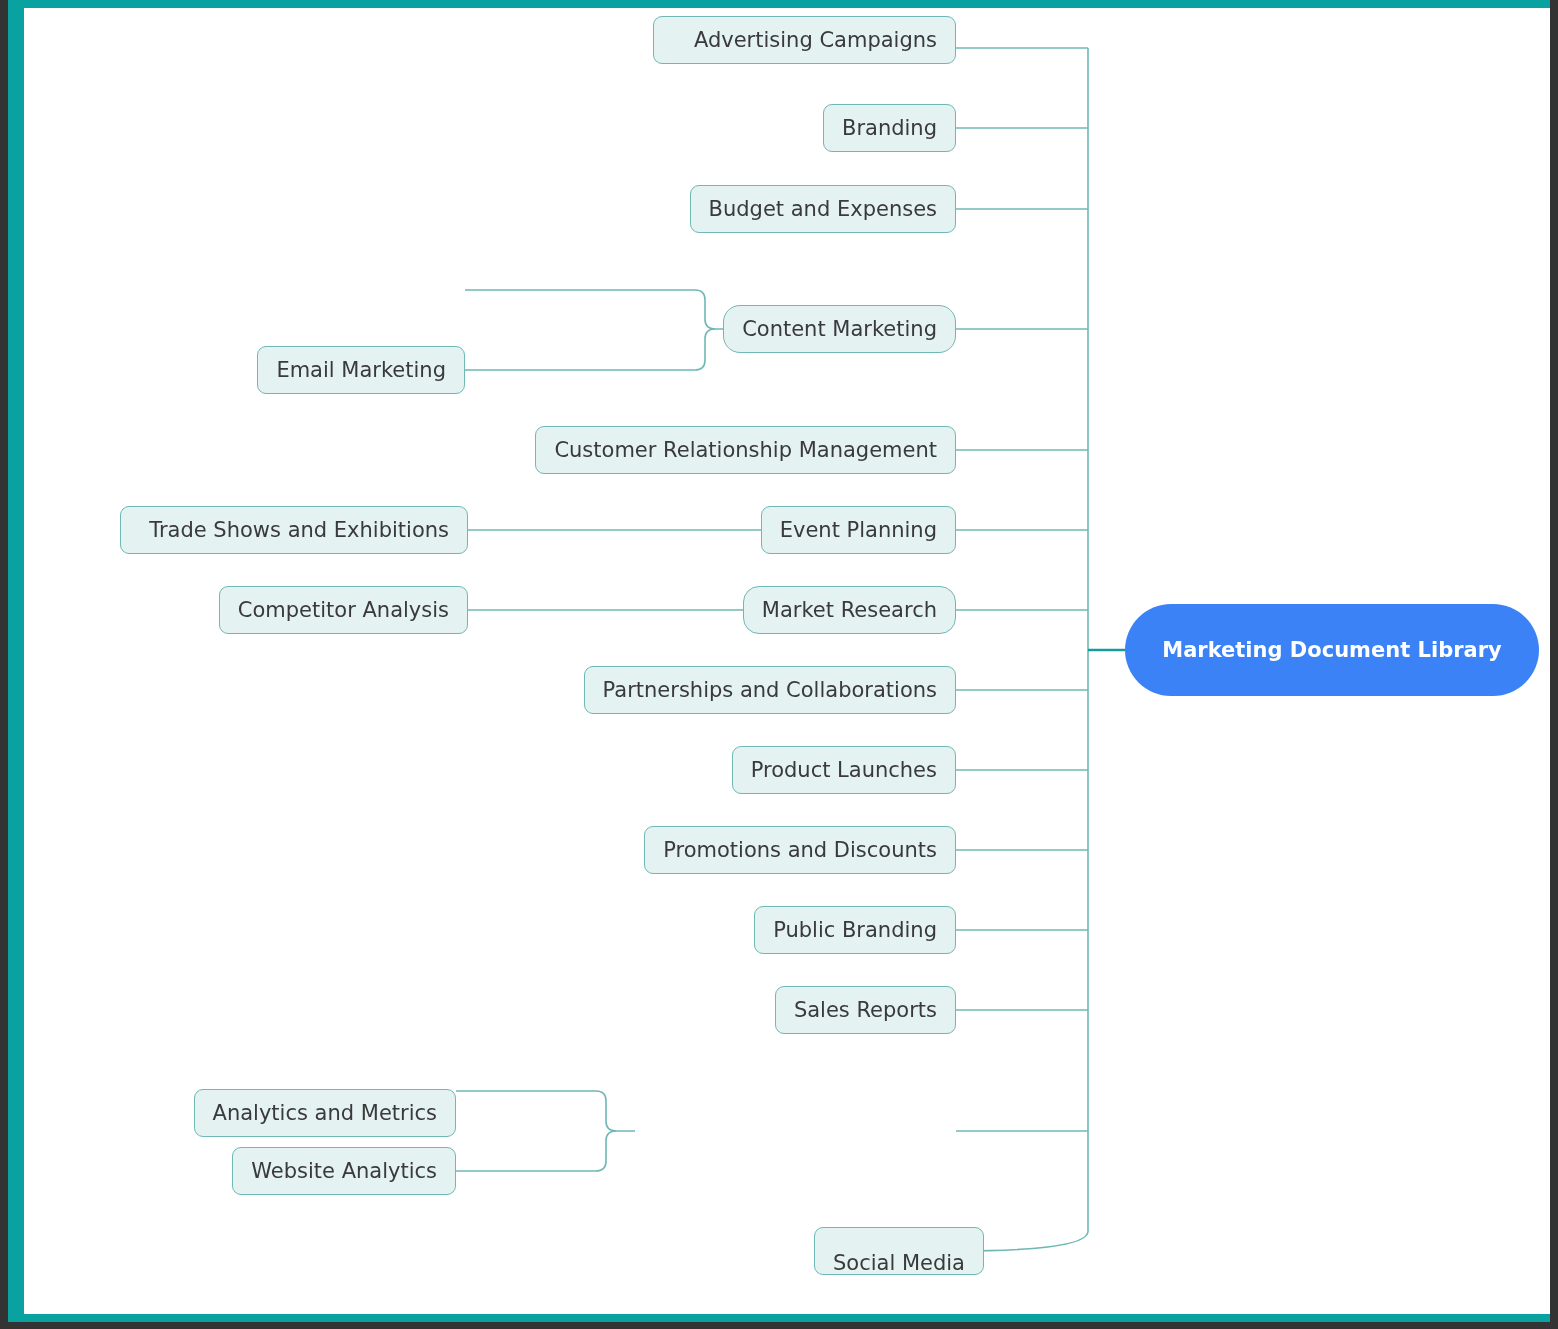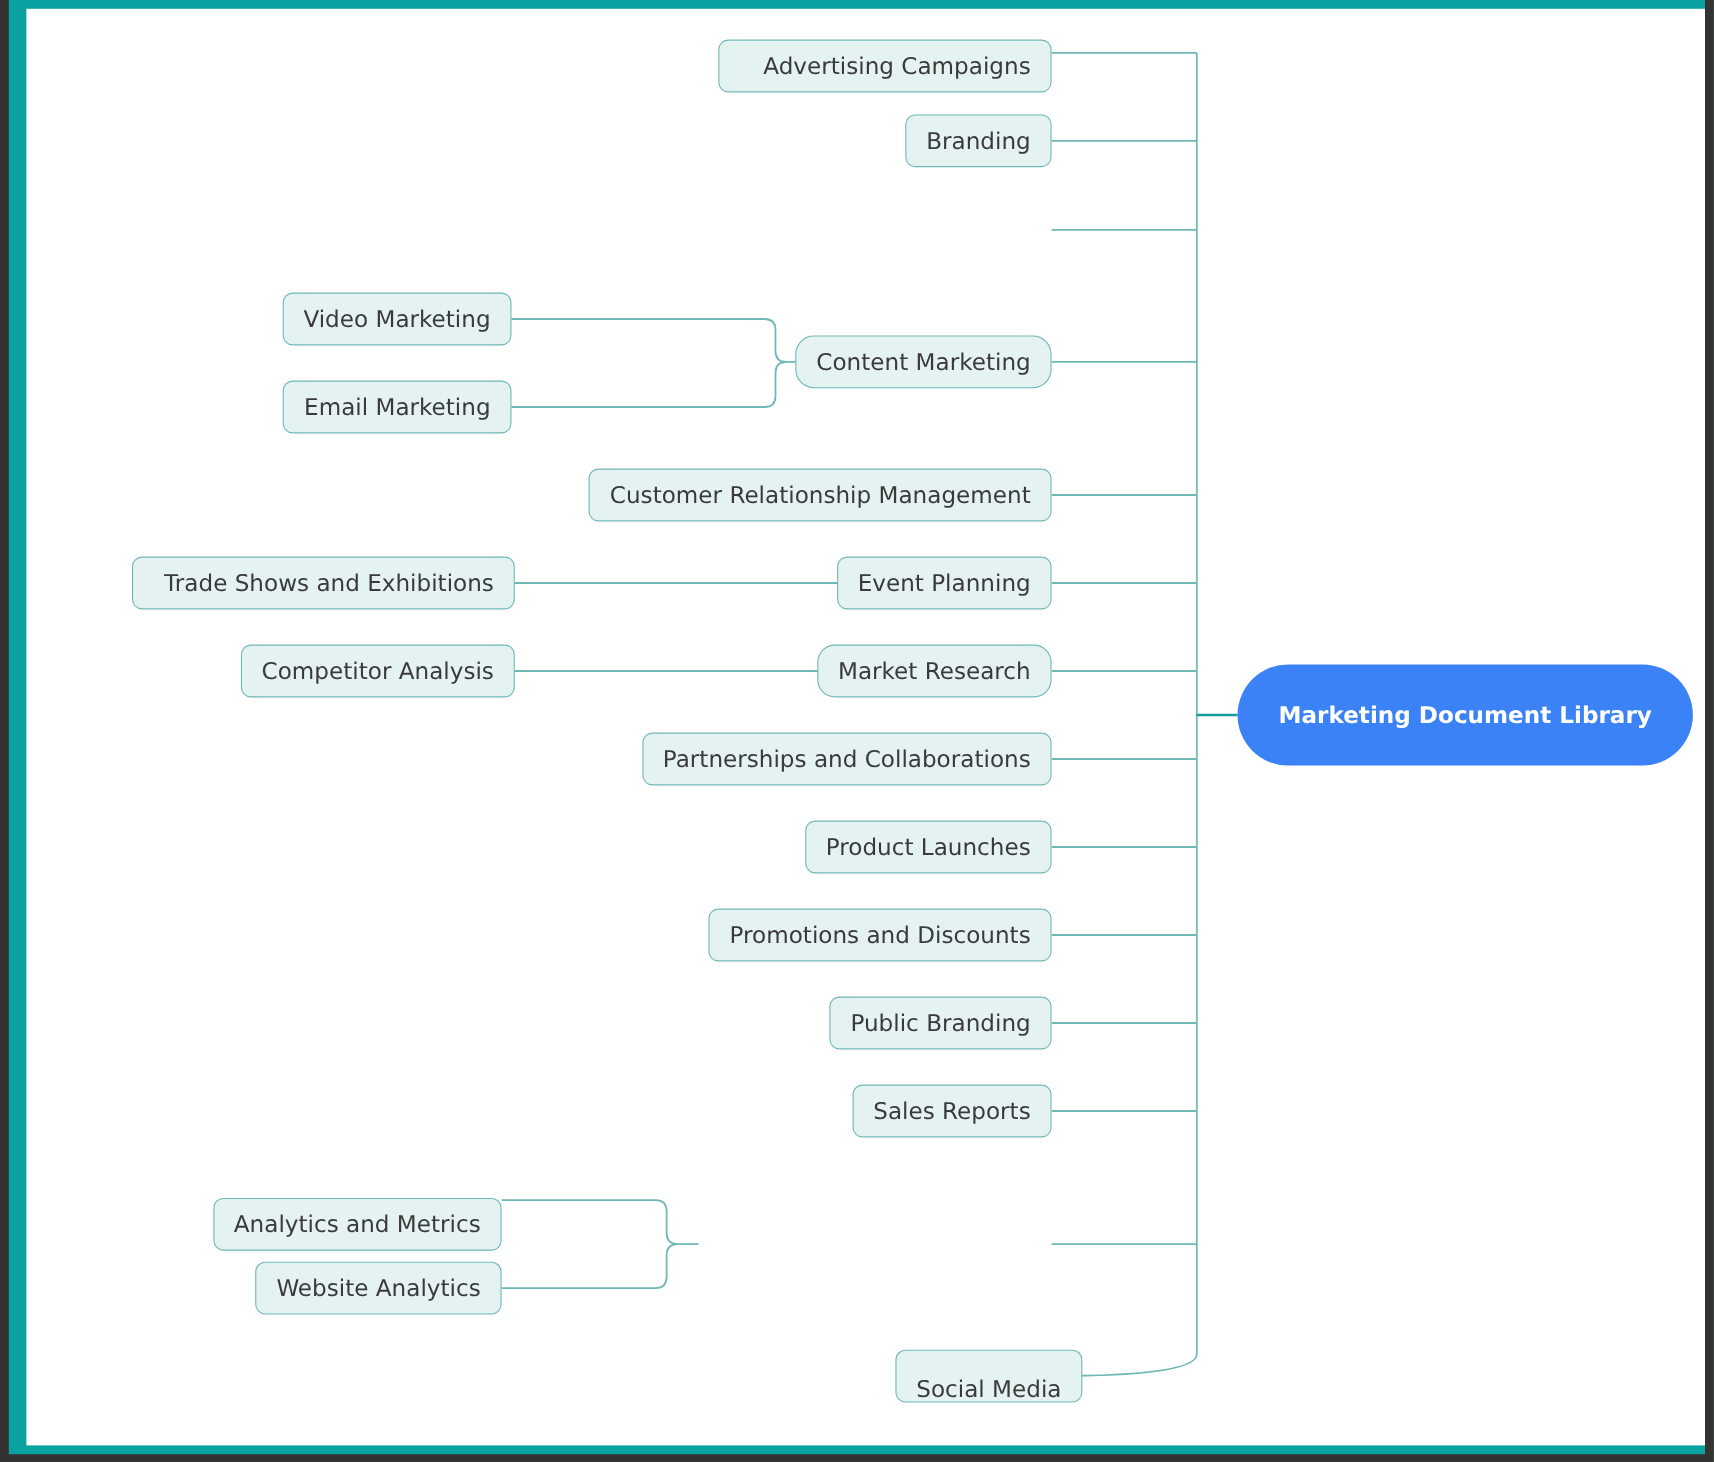--- a/index.html
+++ b/index.html
@@ -90,25 +90,28 @@
           </g>
           <g fill="none" stroke="#189b9b" stroke-width="2.4">
             <path d="M1080,650 L1117,650"></path>
           </g>
         </svg>
 
         <div class="node root" style="left:1117px;top:604px;width:414px;">
           <span>Marketing Document Library</span>
         </div>
 
-        <div class="node" style="right:610px;top:36px;padding-left:40px;">
+        <div class="node" style="right:610px;top:16px;padding-left:40px;">
           <span>Advertising Campaigns</span>
         </div>
         <div class="node" style="right:610px;top:104px;">
           <span>Branding</span>
+        </div>
+        <div class="node" style="right:610px;top:185px;">
+          <span>Budget and Expenses</span>
         </div>
         <div class="node" style="right:610px;top:305px;border-radius:17px;">
           <span>Content Marketing</span>
         </div>
         <div class="node" style="right:610px;top:426px;">
           <span>Customer Relationship Management</span>
         </div>
         <div class="node" style="right:610px;top:506px;">
           <span>Event Planning</span>
         </div>
@@ -127,23 +130,20 @@
         <div class="node" style="right:610px;top:906px;">
           <span>Public Branding</span>
         </div>
         <div class="node" style="right:610px;top:986px;">
           <span>Sales Reports</span>
         </div>
         <div class="node" style="right:582px;top:1227px;align-items:flex-end;">
           <span>Social Media</span>
         </div>
 
-        <div class="node" style="right:1101px;top:266px;">
-          <span>Video Marketing</span>
-        </div>
         <div class="node" style="right:1101px;top:346px;">
           <span>Email Marketing</span>
         </div>
         <div class="node" style="right:1098px;top:506px;padding-left:28px;">
           <span>Trade Shows and Exhibitions</span>
         </div>
         <div class="node" style="right:1098px;top:586px;">
           <span>Competitor Analysis</span>
         </div>
         <div class="node" style="right:1110px;top:1067px;margin-top:22px;">

